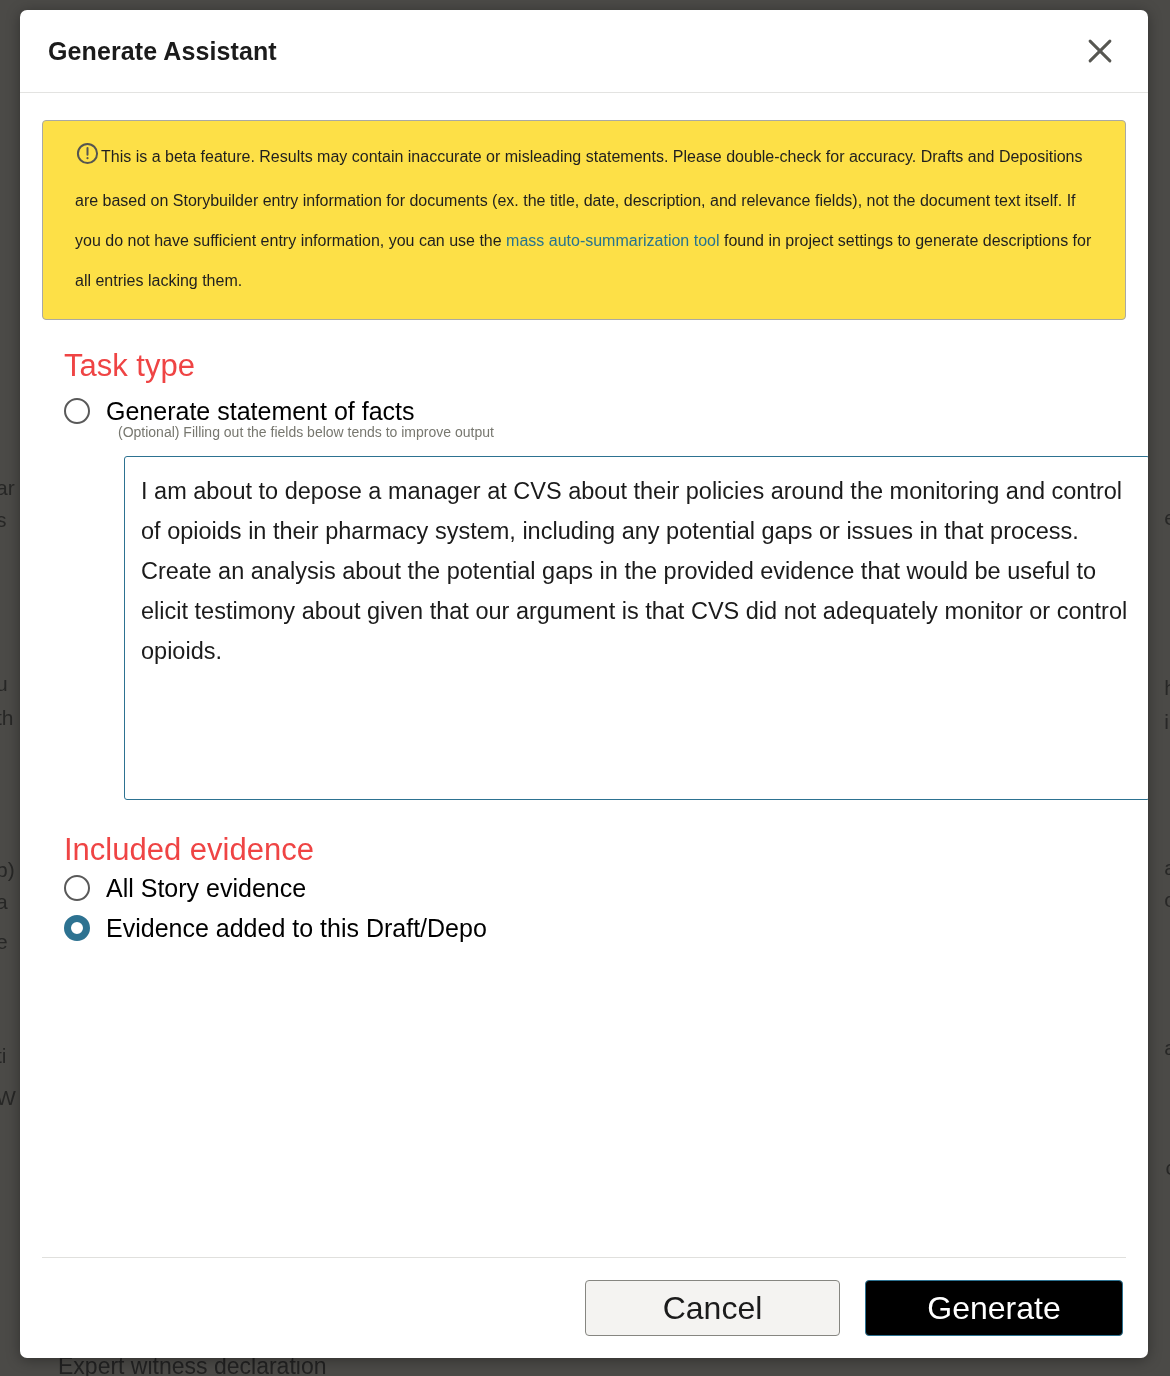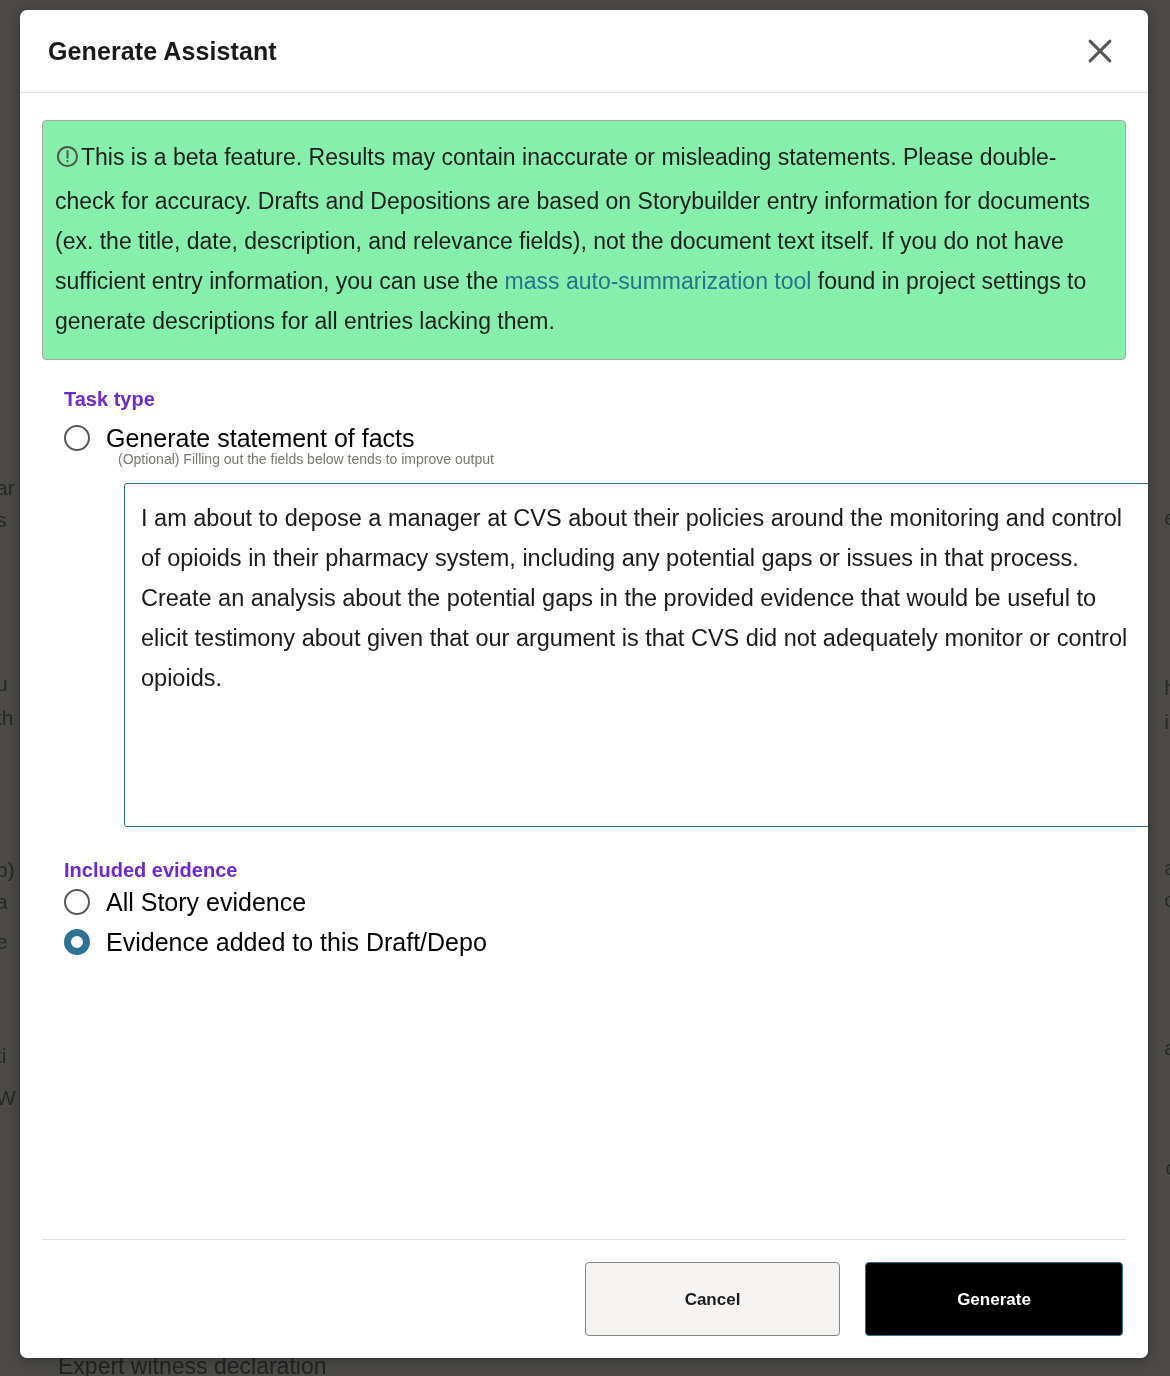--- a/index.html
+++ b/index.html
@@ -79,44 +79,44 @@
 
   
   .modal-body {
     flex: 1 1 auto;
     padding: 27px 22px 0 22px;
     overflow: hidden;
   }
 
   
   .notice {
-    background: #86efac;
+    background: #fde047;
     border: 1px solid #a9a9a4;
     border-radius: 4px;
-    padding: 16px 20px 18px 12px;
-    font-size: 23px;
+    padding: 16px 20px 18px 32px;
+    font-size: 16px;
     line-height: 40px;
     color: #1f1f1f;
   }
   .notice .warn-icon {
     display: inline-block;
     vertical-align: -4px;
     margin-right: 1px;
   }
   .notice a.link {
     color: #27738f;
     text-decoration: none;
     cursor: pointer;
   }
 
   
   .section-title {
-    font-size: 20px;
-    font-weight: bold;
-    color: #6d28d9;
+    font-size: 31px;
+    font-weight: normal;
+    color: #ef4444;
     margin: 28px 0 0 22px;
   }
 
   
   .radio-row {
     display: flex;
     align-items: center;
     margin: 14px 0 0 22px;
     cursor: pointer;
   }
@@ -173,25 +173,25 @@
     margin: 0 0 22px 0;
   }
   .footer-actions {
     display: flex;
     justify-content: flex-end;
     gap: 25px;
     padding-right: 3px;
   }
   .btn {
     font-family: "Liberation Sans", sans-serif;
-    font-size: 17px;
-    font-weight: bold;
+    font-size: 32px;
+    font-weight: normal;
     border-radius: 4px;
     cursor: pointer;
-    height: 74px;
+    height: 56px;
     line-height: 1;
   }
   .btn-cancel {
     width: 255px;
     background: #f4f3f1;
     border: 1px solid #868681;
     color: #1b1b1b;
   }
   .btn-generate {
     width: 258px;

